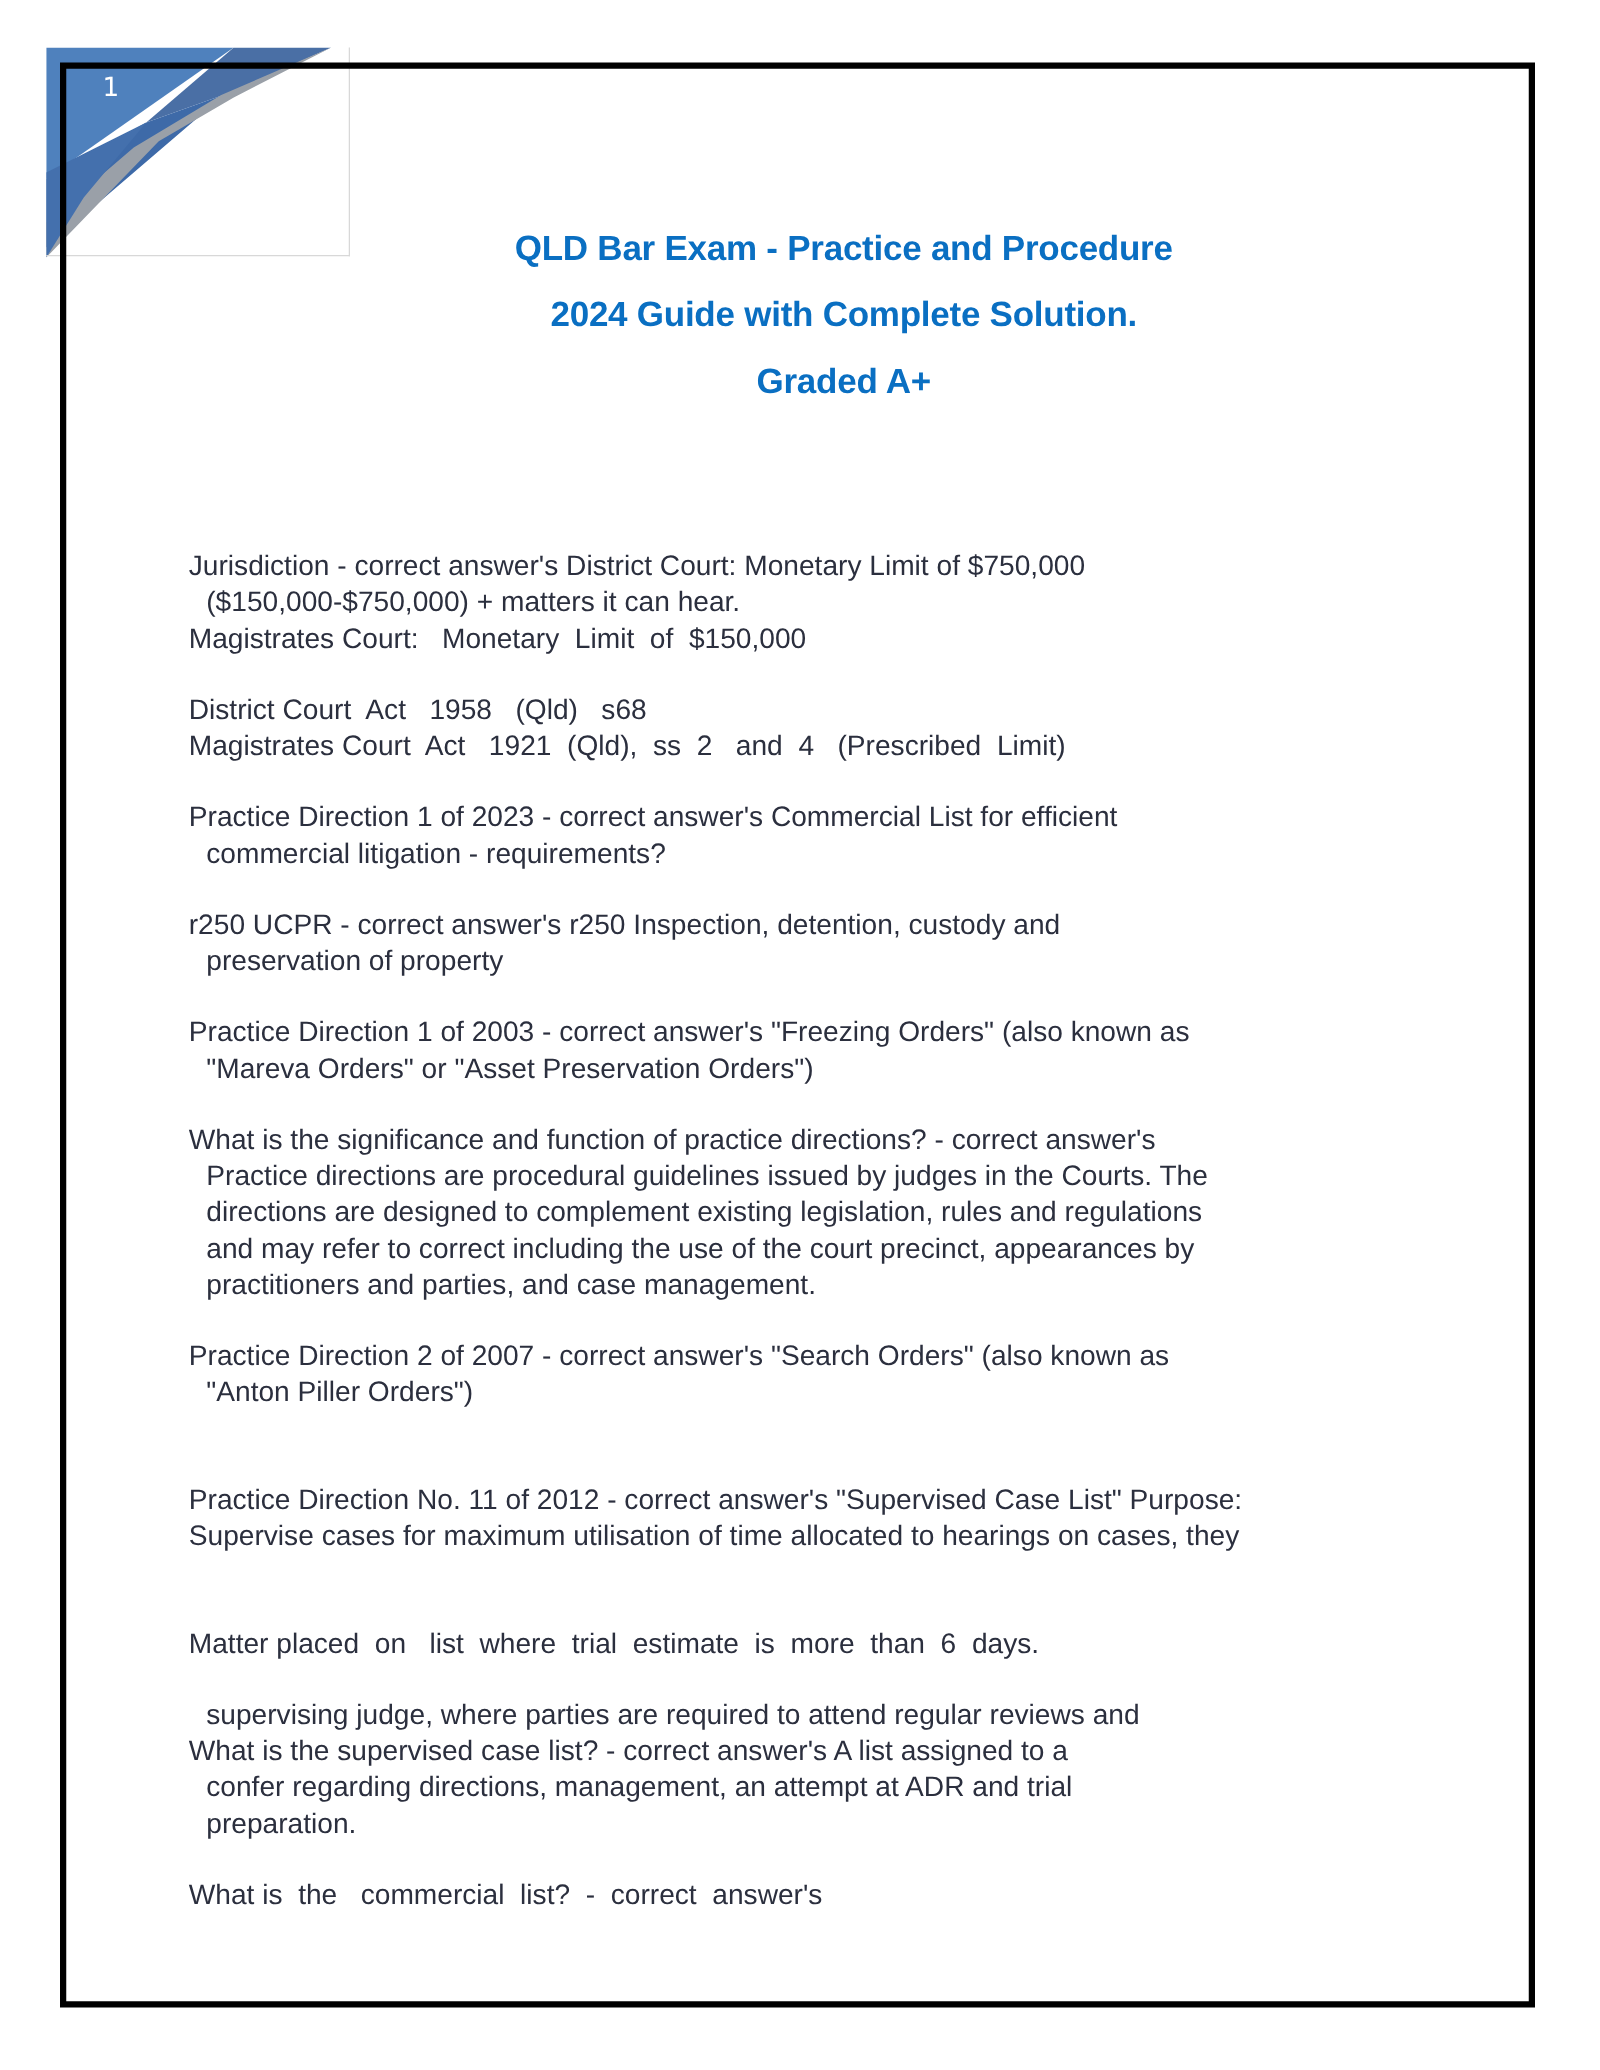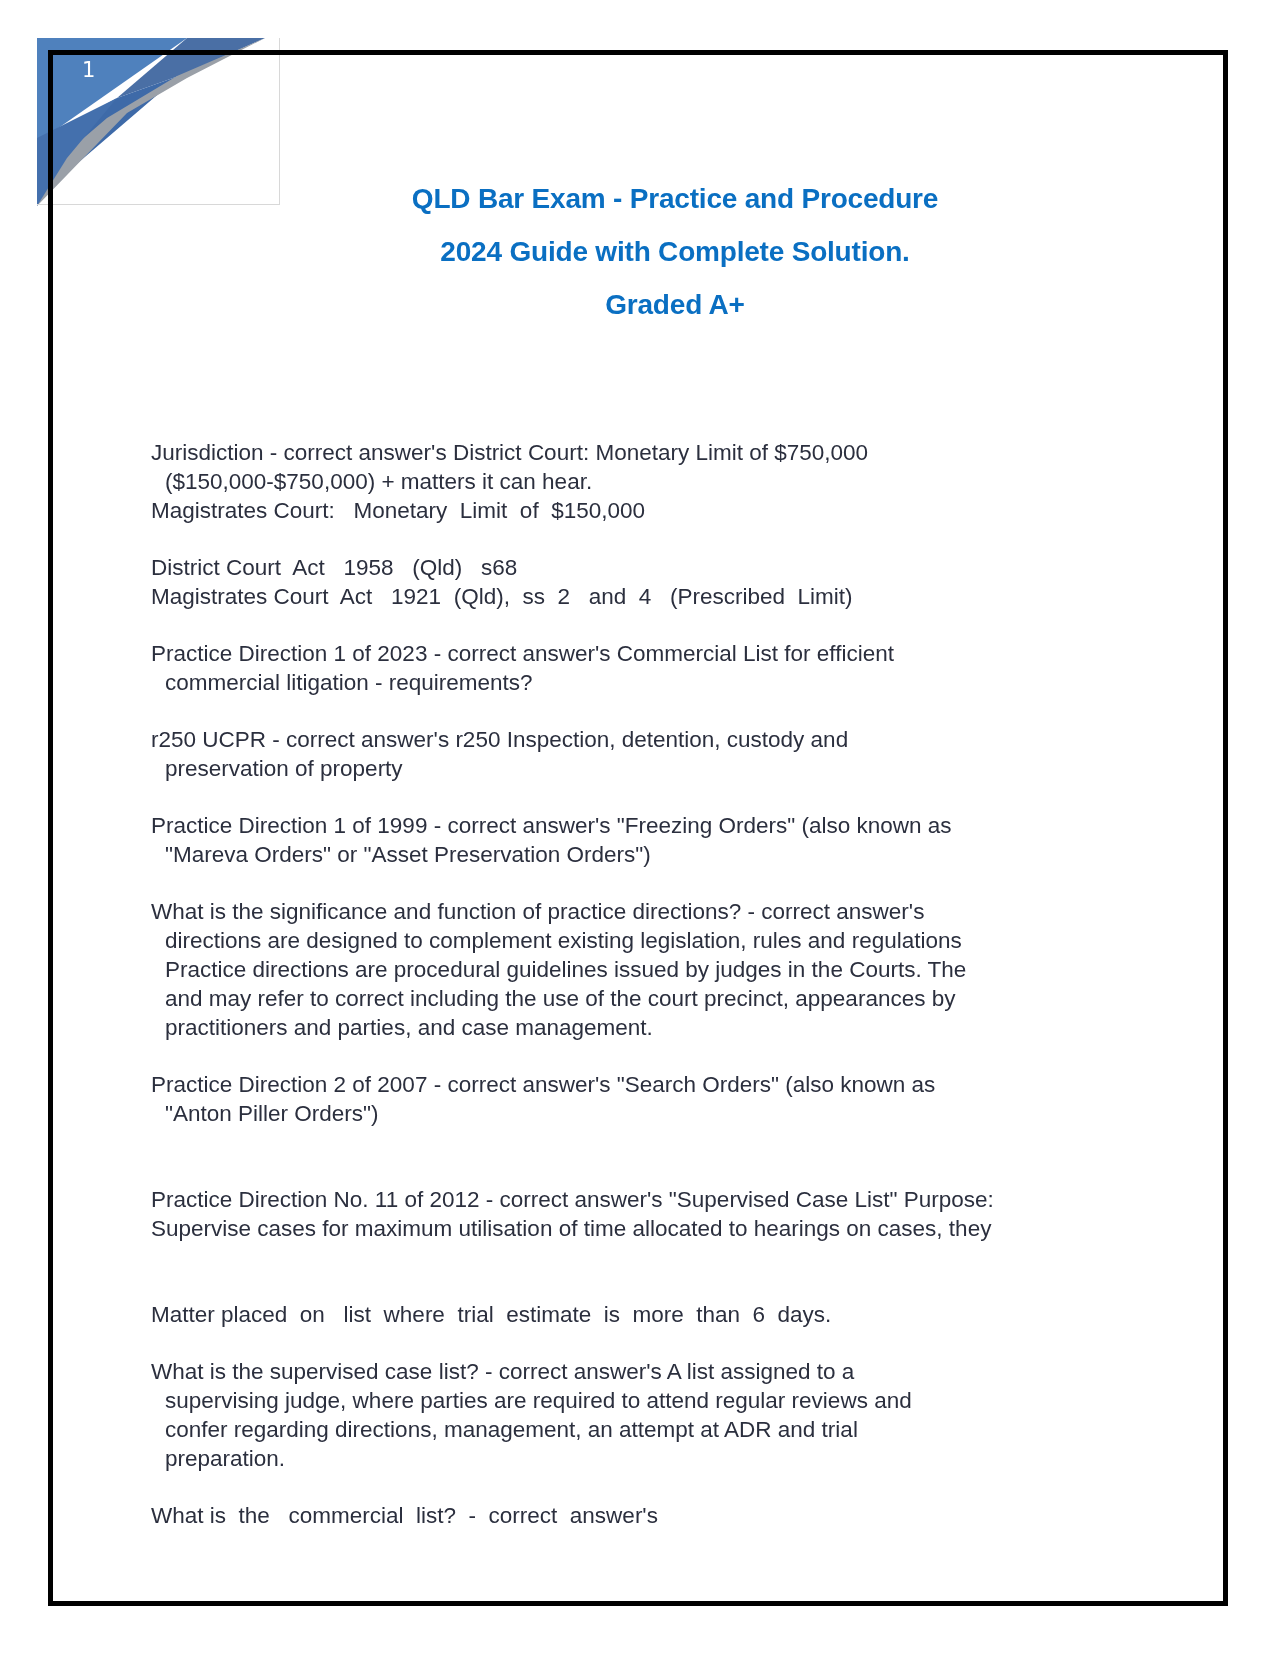--- a/index.html
+++ b/index.html
@@ -130,29 +130,29 @@
     </div>
     <div class="gap-1"></div>
 
     <div class="entry">
       <span class="line">r250 UCPR - correct answer's r250 Inspection, detention, custody and</span>
       <span class="line indent">preservation of property</span>
     </div>
     <div class="gap-1"></div>
 
     <div class="entry">
-      <span class="line">Practice Direction 1 of 1999 - correct answer's "Freezing Orders" (also known as</span>
+      <span class="line">Practice Direction 1 of 2003 - correct answer's "Freezing Orders" (also known as</span>
       <span class="line indent">"Mareva Orders" or "Asset Preservation Orders")</span>
     </div>
     <div class="gap-1"></div>
 
     <div class="entry">
       <span class="line">What is the significance and function of practice directions? - correct answer's</span>
+      <span class="line indent">Practice directions are procedural guidelines issued by judges in the Courts. The</span>
       <span class="line indent">directions are designed to complement existing legislation, rules and regulations</span>
-      <span class="line indent">Practice directions are procedural guidelines issued by judges in the Courts. The</span>
       <span class="line indent">and may refer to correct including the use of the court precinct, appearances by</span>
       <span class="line indent">practitioners and parties, and case management.</span>
     </div>
     <div class="gap-1"></div>
 
     <div class="entry">
       <span class="line">Practice Direction 2 of 2007 - correct answer's "Search Orders" (also known as</span>
       <span class="line indent">"Anton Piller Orders")</span>
     </div>
     <div class="gap-2"></div>
@@ -162,22 +162,22 @@
       <span class="line">Supervise cases for maximum utilisation of time allocated to hearings on cases, they</span>
     </div>
     <div class="gap-2"></div>
 
     <div class="entry">
       <span class="line">Matter placed  on   list  where  trial  estimate  is  more  than  6  days.</span>
     </div>
     <div class="gap-1"></div>
 
     <div class="entry">
+      <span class="line indent">supervising judge, where parties are required to attend regular reviews and</span>
       <span class="line">What is the supervised case list? - correct answer's A list assigned to a</span>
-      <span class="line indent">supervising judge, where parties are required to attend regular reviews and</span>
       <span class="line indent">confer regarding directions, management, an attempt at ADR and trial</span>
       <span class="line indent">preparation.</span>
     </div>
     <div class="gap-1"></div>
 
     <div class="entry">
       <span class="line">What is  the   commercial  list?  -  correct  answer's</span>
     </div>
 
   </div>

